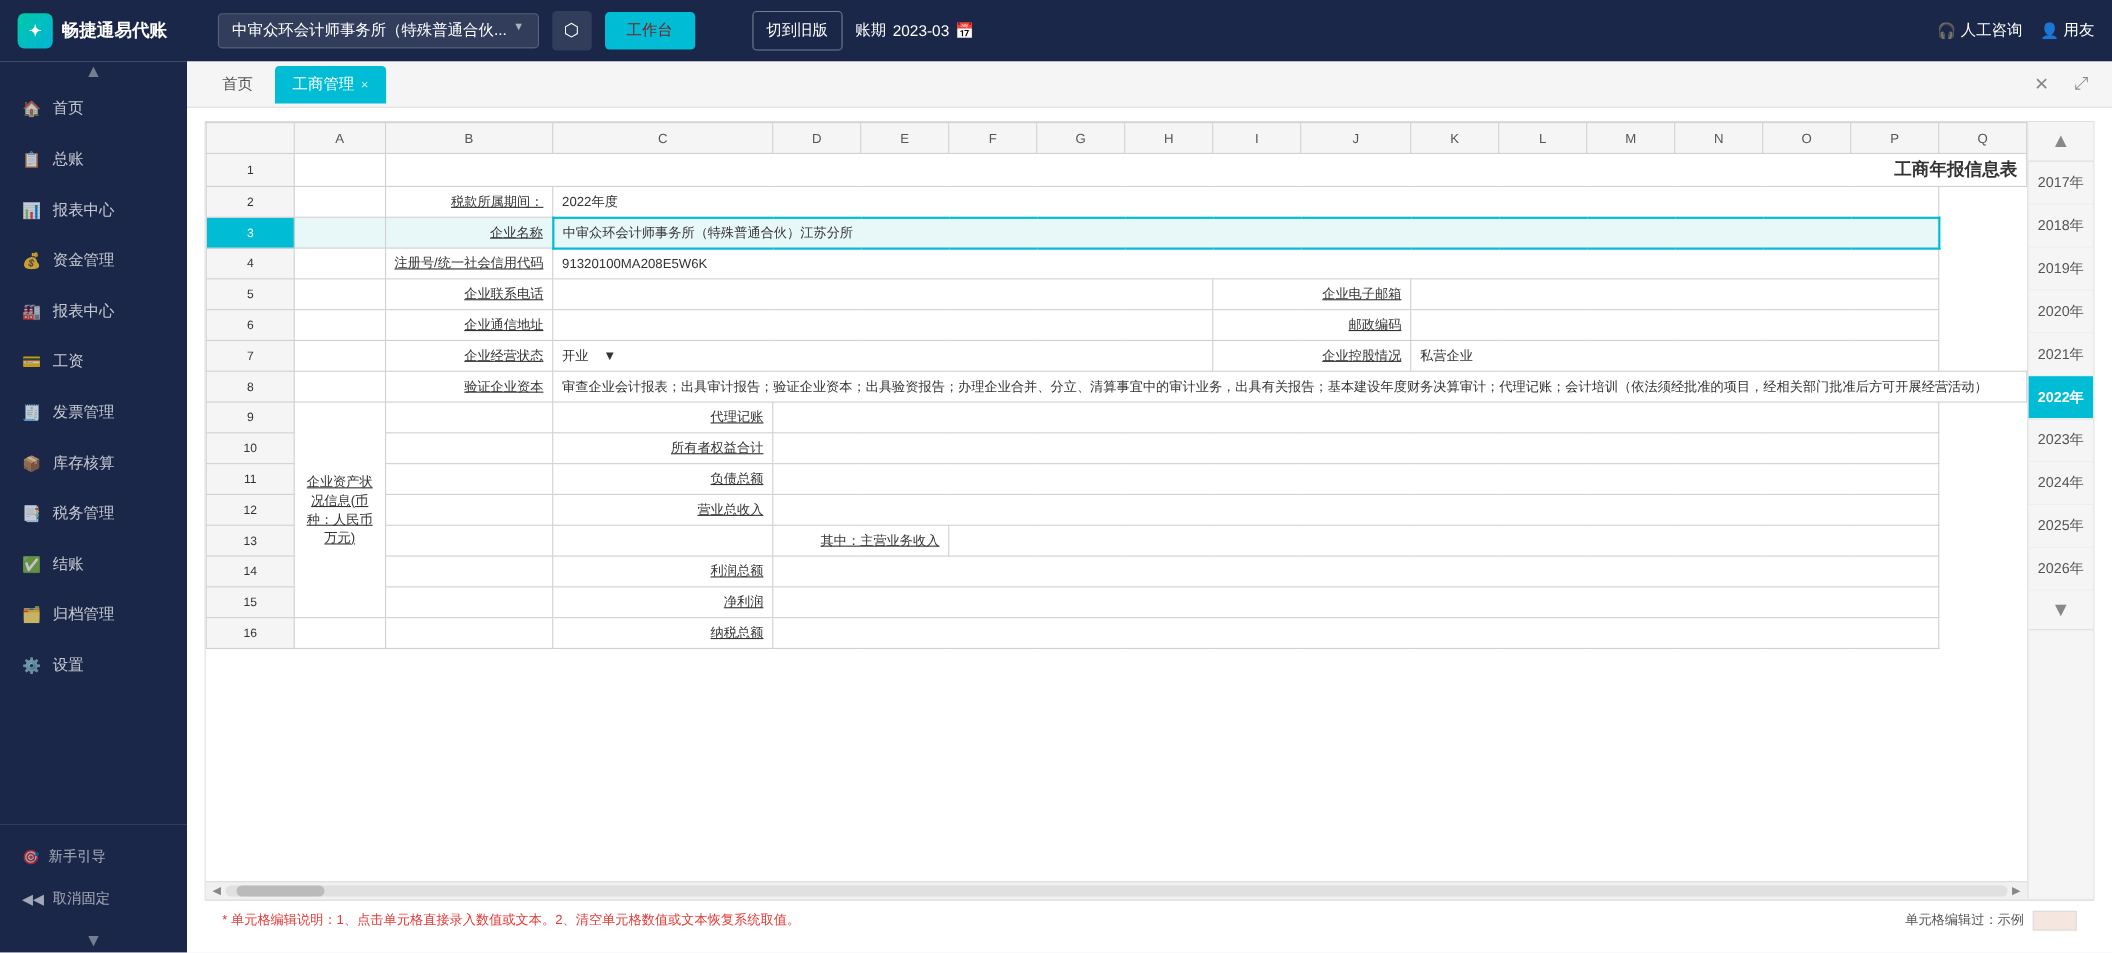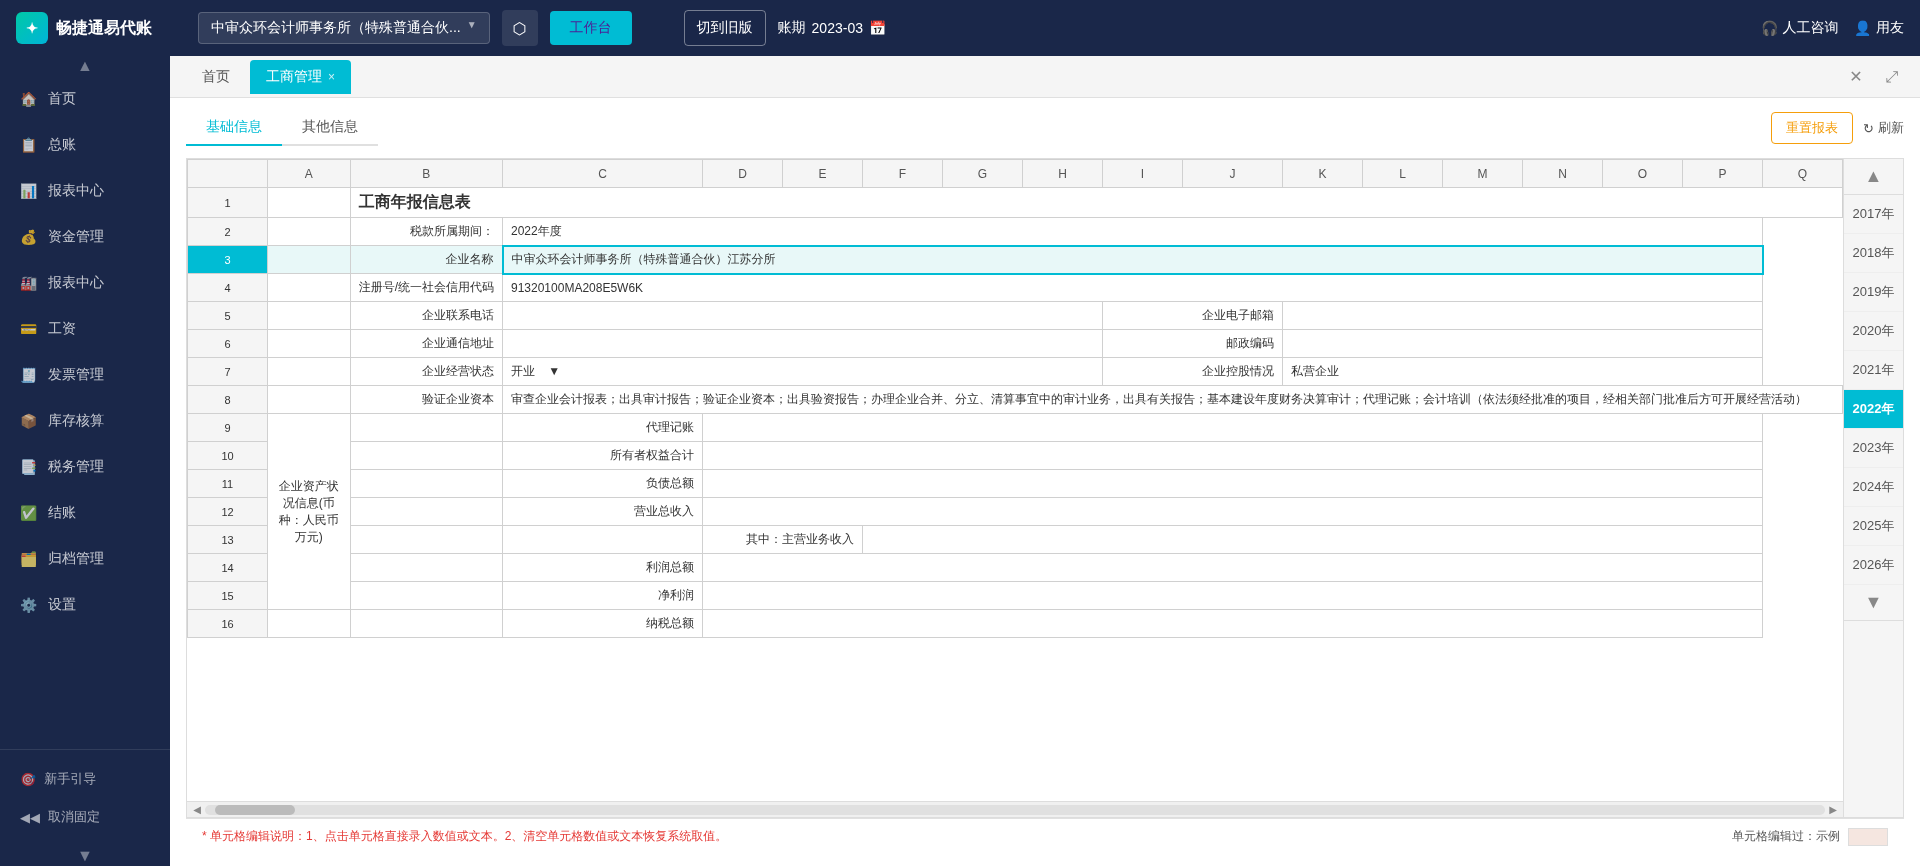--- a/index.html
+++ b/index.html
@@ -36,21 +36,21 @@
       border: 1px solid rgba(255,255,255,0.2);
       border-radius: 4px;
       padding: 6px 12px;
       color: #fff;
       font-size: 14px;
       cursor: pointer;
       min-width: 280px;
     }
     .btn-workbench {
       background: #00bcd4;
-      color: #4c1d95;
+      color: #7f1d1d;
       border: none;
       border-radius: 4px;
       padding: 8px 20px;
       font-size: 14px;
       cursor: pointer;
       font-family: Liberation Serif, serif;
     }
     .btn-old-version {
       background: transparent;
       color: #fff;
@@ -282,28 +282,29 @@
       font-weight: 500;
     }
     .row-selected td {
       background: #e8f8f8;
     }
     .row-selected .row-num {
       background: #00bcd4;
       color: white;
     }
     .cell-title {
-      text-align: left;
+      text-align: right;
       font-size: 16px;
       font-weight: bold;
       color: #333;
     }
     .cell-label {
       text-align: right;
       color: #555;
+      text-decoration: underline;
     }
     .cell-value {
       color: #333;
     }
     .cell-green-border {
       border: 2px solid #00bcd4 !important;
     }
     .merged-tall {
       vertical-align: middle;
     }
@@ -520,37 +521,20 @@
         <span class="tab-close">×</span>
       </div>
       <div class="tab-bar-right">
         <div class="tab-bar-icon">✕</div>
         <div class="tab-bar-icon">⤢</div>
       </div>
     </div>
 
     <div class="inner-content">
 
-      <div class="sub-tabs">
-        <div class="sub-tab-list">
-          <div class="sub-tab active">
-            <span>基础信息</span>
-          </div>
-          <div class="sub-tab">
-            <span>其他信息</span>
-          </div>
-        </div>
-        <div class="sub-tab-actions">
-          <button class="btn-reset">重置报表</button>
-          <button class="btn-refresh">
-            <span>↻</span>
-            <span>刷新</span>
-          </button>
-        </div>
-      </div>
 
       <div class="spreadsheet-wrapper">
         <div class="spreadsheet-main">
           <div class="spreadsheet-scroll-area">
             <table class="sheet">
               <thead>
                 <tr>
                   <th class="col-header row-num"></th>
                   <th class="col-header">A</th>
                   <th class="col-header">B</th>

